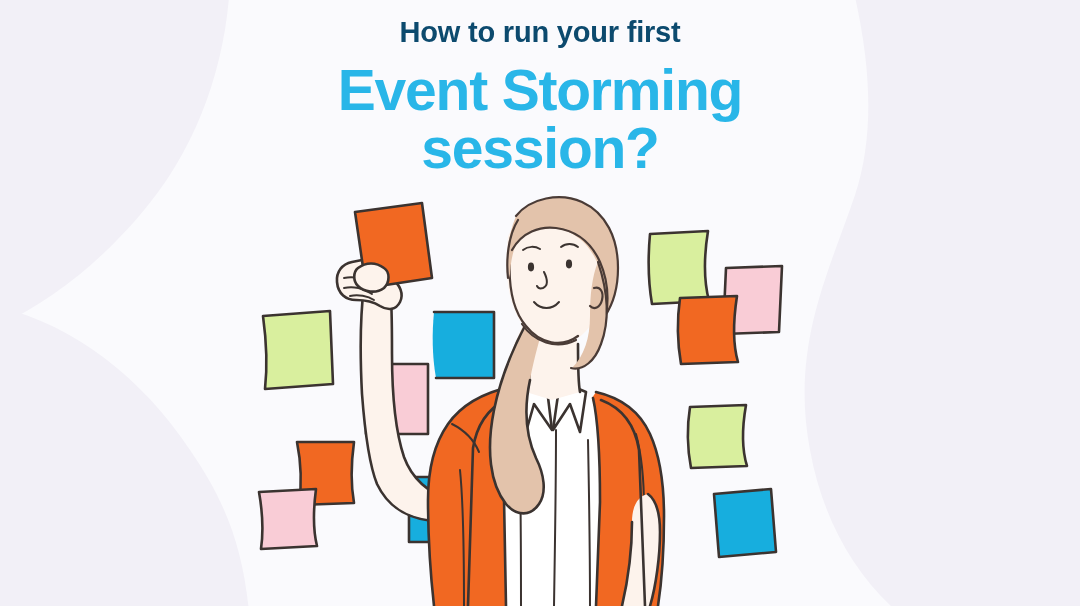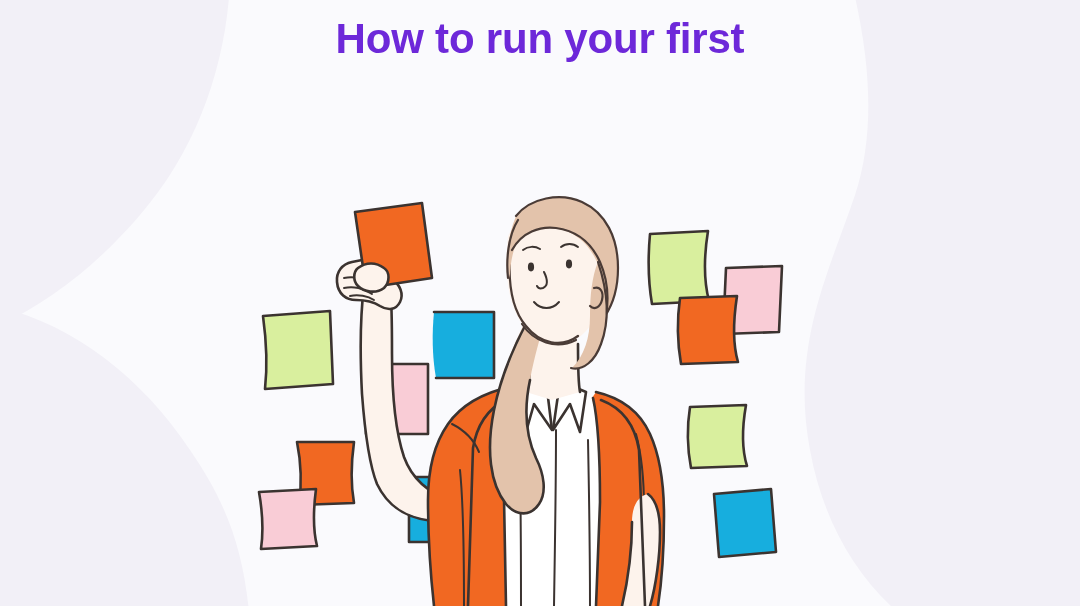--- a/index.html
+++ b/index.html
@@ -27,23 +27,23 @@
   
   .headline {
     position:absolute;
     left:0; top:18px;
     width:1080px;
     text-align:center;
     z-index:5;
   }
   .headline .kicker {
     display:block;
-    font-size:42px;
+    font-size:29px;
     font-weight:bold;
-    color:#6d28d9;
+    color:#0c4a6e;
     letter-spacing:-0.2px;
     line-height:1.0;
   }
   .headline .title {
     display:block;
     margin-top:14px;
     font-size:57px;
     font-weight:bold;
     color:#29b6e8;
     letter-spacing:-1.2px;
@@ -70,20 +70,24 @@
     <path fill="#f2f0f7" d="M -60,-60 L 230,-60 C 235,40 205,140 140,215 C 80,285 10,330 -60,345 Z"></path>
 
     <path fill="#f2f0f7" d="M -60,300 C 40,300 130,360 190,450 C 235,515 250,570 252,666 L -60,666 Z"></path>
 
     <path fill="#f2f0f7" d="M 1140,-60 L 1140,666 L 1000,666 C 900,640 830,560 810,450
              C 790,345 830,270 855,195 C 878,125 870,40 840,-60 Z"></path>
   </svg>
 
   <div class="headline">
     <span class="kicker">How to run your first</span>
+    <span class="title">
+      <span class="ln1">Event Storming</span>
+      <span class="ln2">session?</span>
+    </span>
   </div>
 
   <svg id="illustration" viewBox="0 0 1080 606" preserveAspectRatio="none" aria-hidden="true">
 
     <defs>
       <style>
         .ink   { fill:none; stroke:#3b3330; stroke-width:2.6; stroke-linecap:round; stroke-linejoin:round; }
         .ink-t { fill:none; stroke:#3b3330; stroke-width:2.0; stroke-linecap:round; stroke-linejoin:round; }
         .ink-f { fill:none; stroke:#4a3b36; stroke-width:2.2; stroke-linecap:round; stroke-linejoin:round; }
         .skin  { fill:#fdf3ec; }

